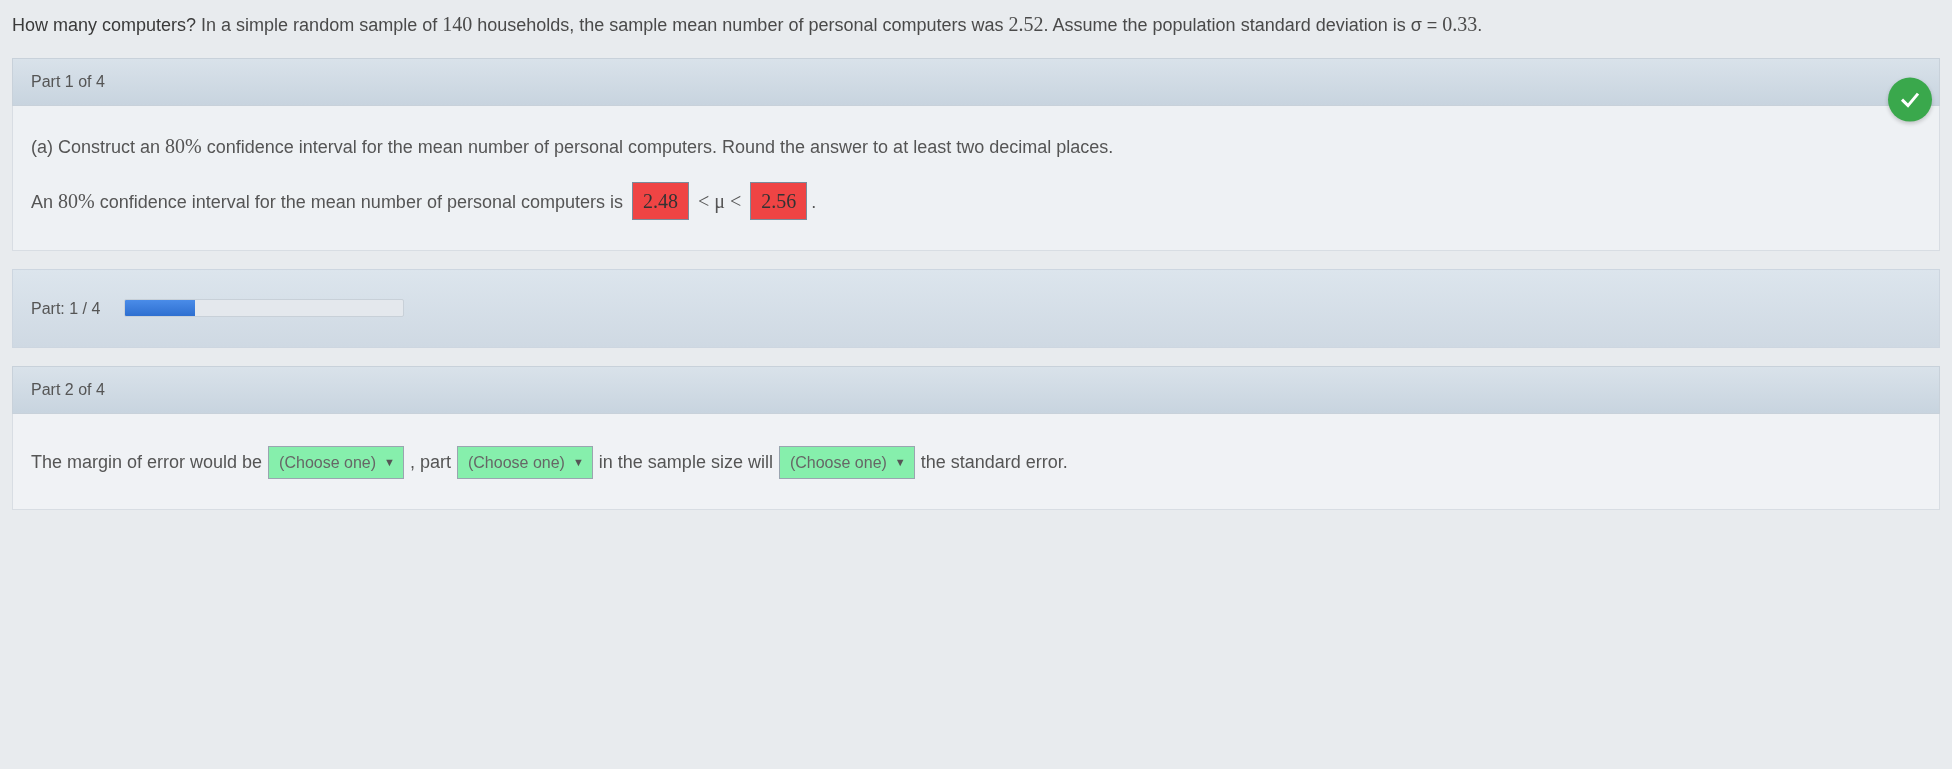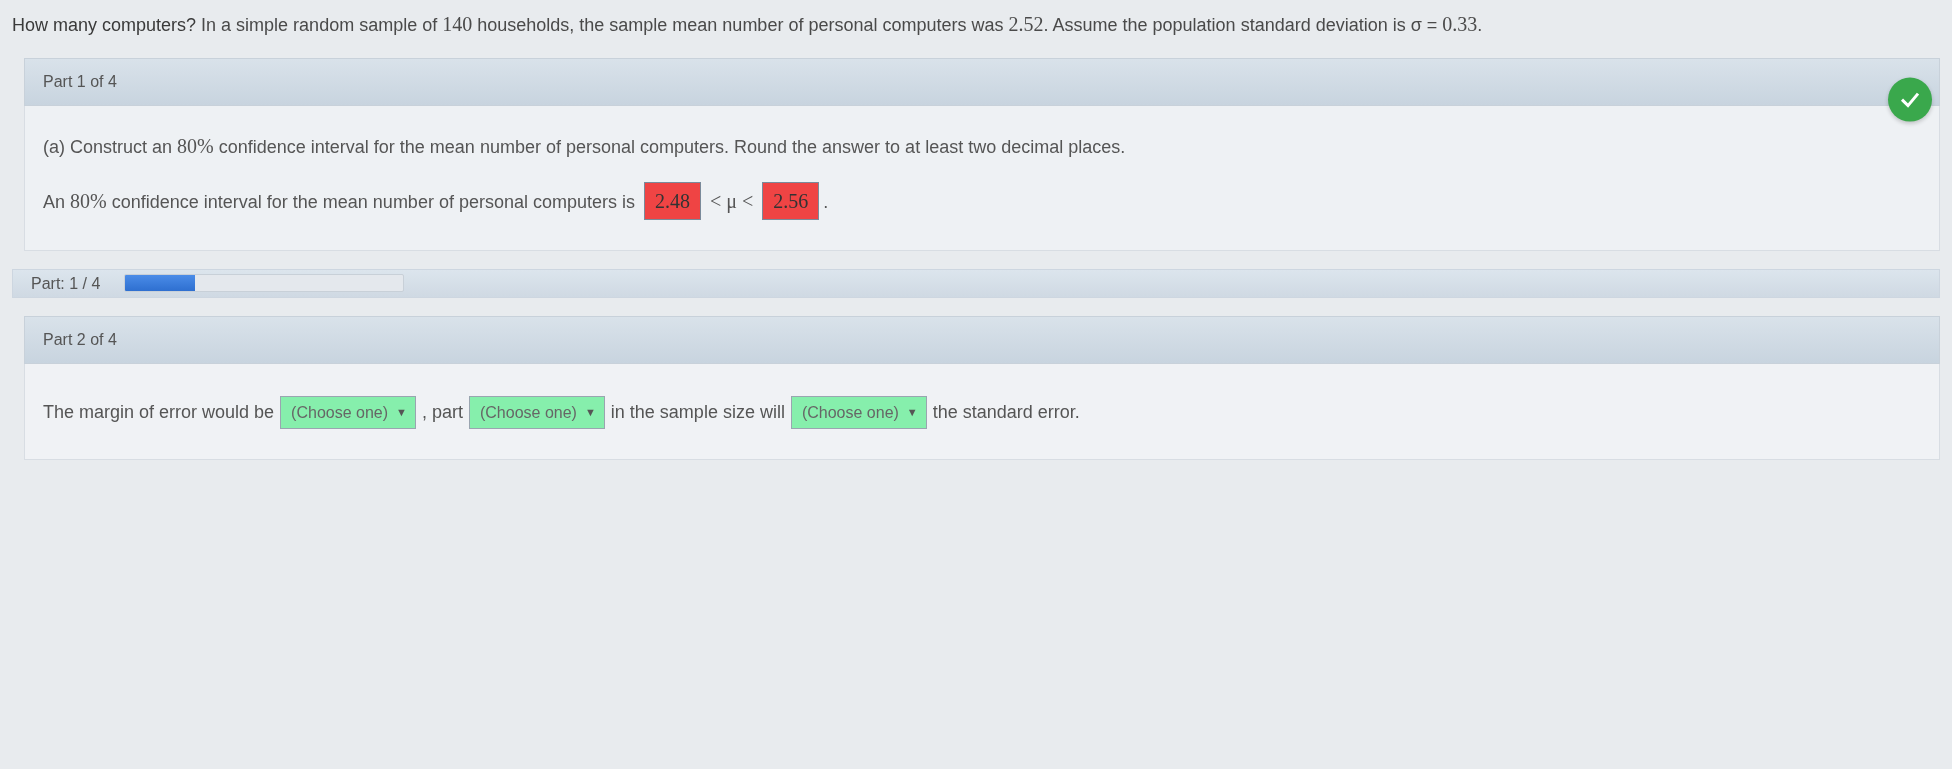--- a/index.html
+++ b/index.html
@@ -23,21 +23,21 @@
     }
     .problem-statement .bold {
       font-weight: normal;
       color: #3a3a3a;
     }
     .problem-statement .numeric {
       font-family: 'Times New Roman', serif;
       font-size: 20px;
     }
     .part-container {
-      margin: 0 12px 18px 24px;
+      margin: 0 12px 18px 12px;
     }
     .part-header-wrap {
       position: relative;
     }
     .part-header {
       background: linear-gradient(to bottom, #d9e2ea 0%, #c8d4df 100%);
       border: 1px solid #c8d1da;
       padding: 10px 18px;
       color: #555;
       font-size: 16px;
@@ -91,21 +91,21 @@
       font-size: 20px;
     }
     .numeric-inline {
       font-family: 'Times New Roman', serif;
       font-size: 20px;
     }
     .progress-section {
       margin: 0 12px 18px 12px;
       background: linear-gradient(to bottom, #dce5ed 0%, #cfd9e3 100%);
       border: 1px solid #cdd6e0;
-      padding: 1px 18px;
+      padding: 26px 18px;
       display: flex;
       align-items: center;
       gap: 24px;
       color: #555;
       font-size: 16px;
     }
     .progress-bar {
       width: 280px;
       height: 18px;
       background: #e4e8ed;

